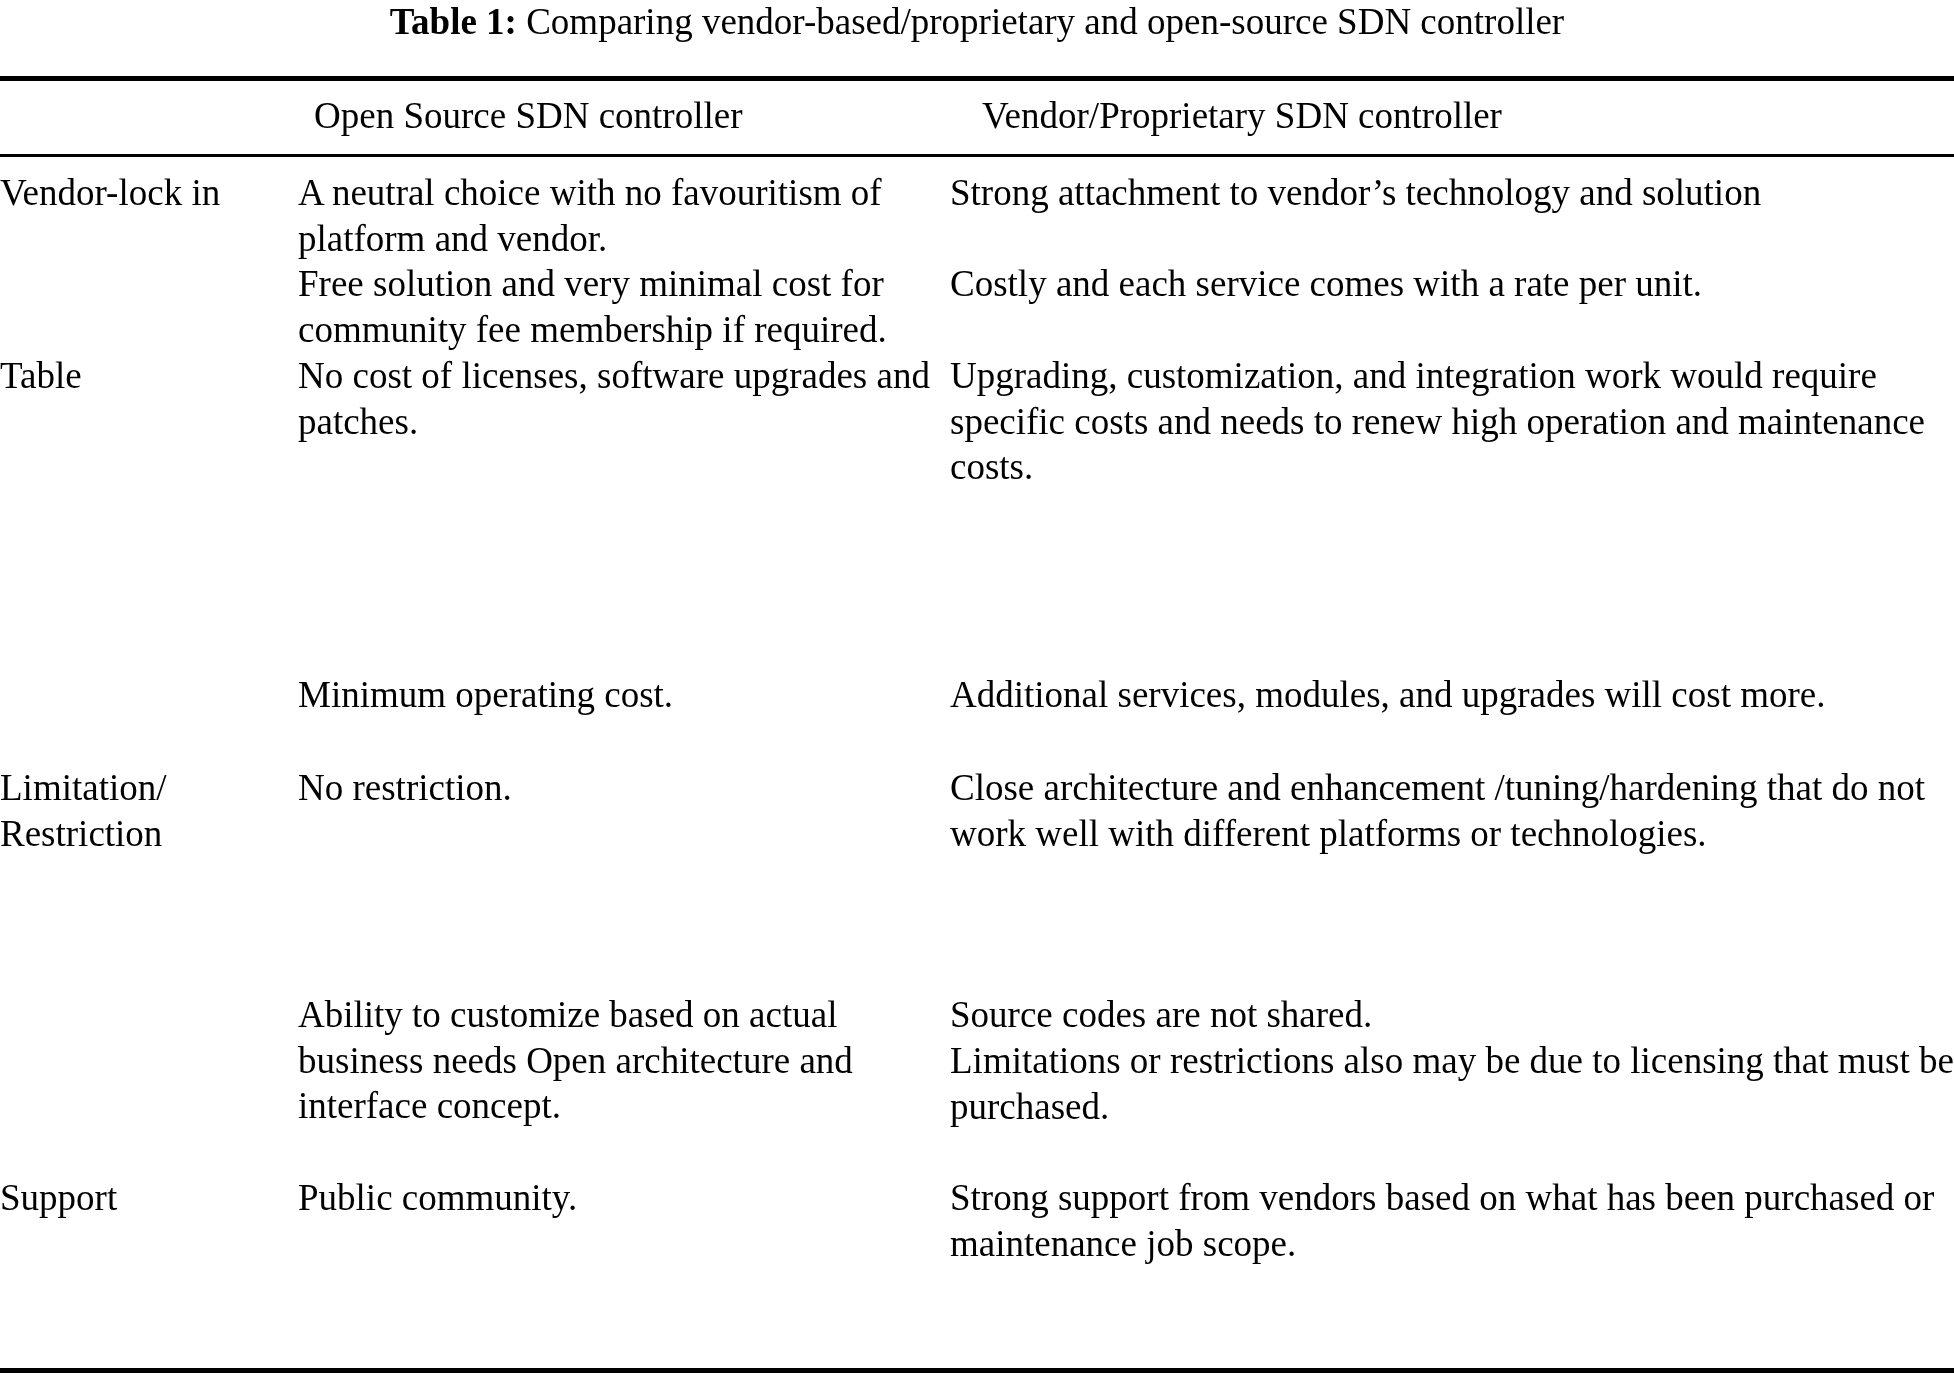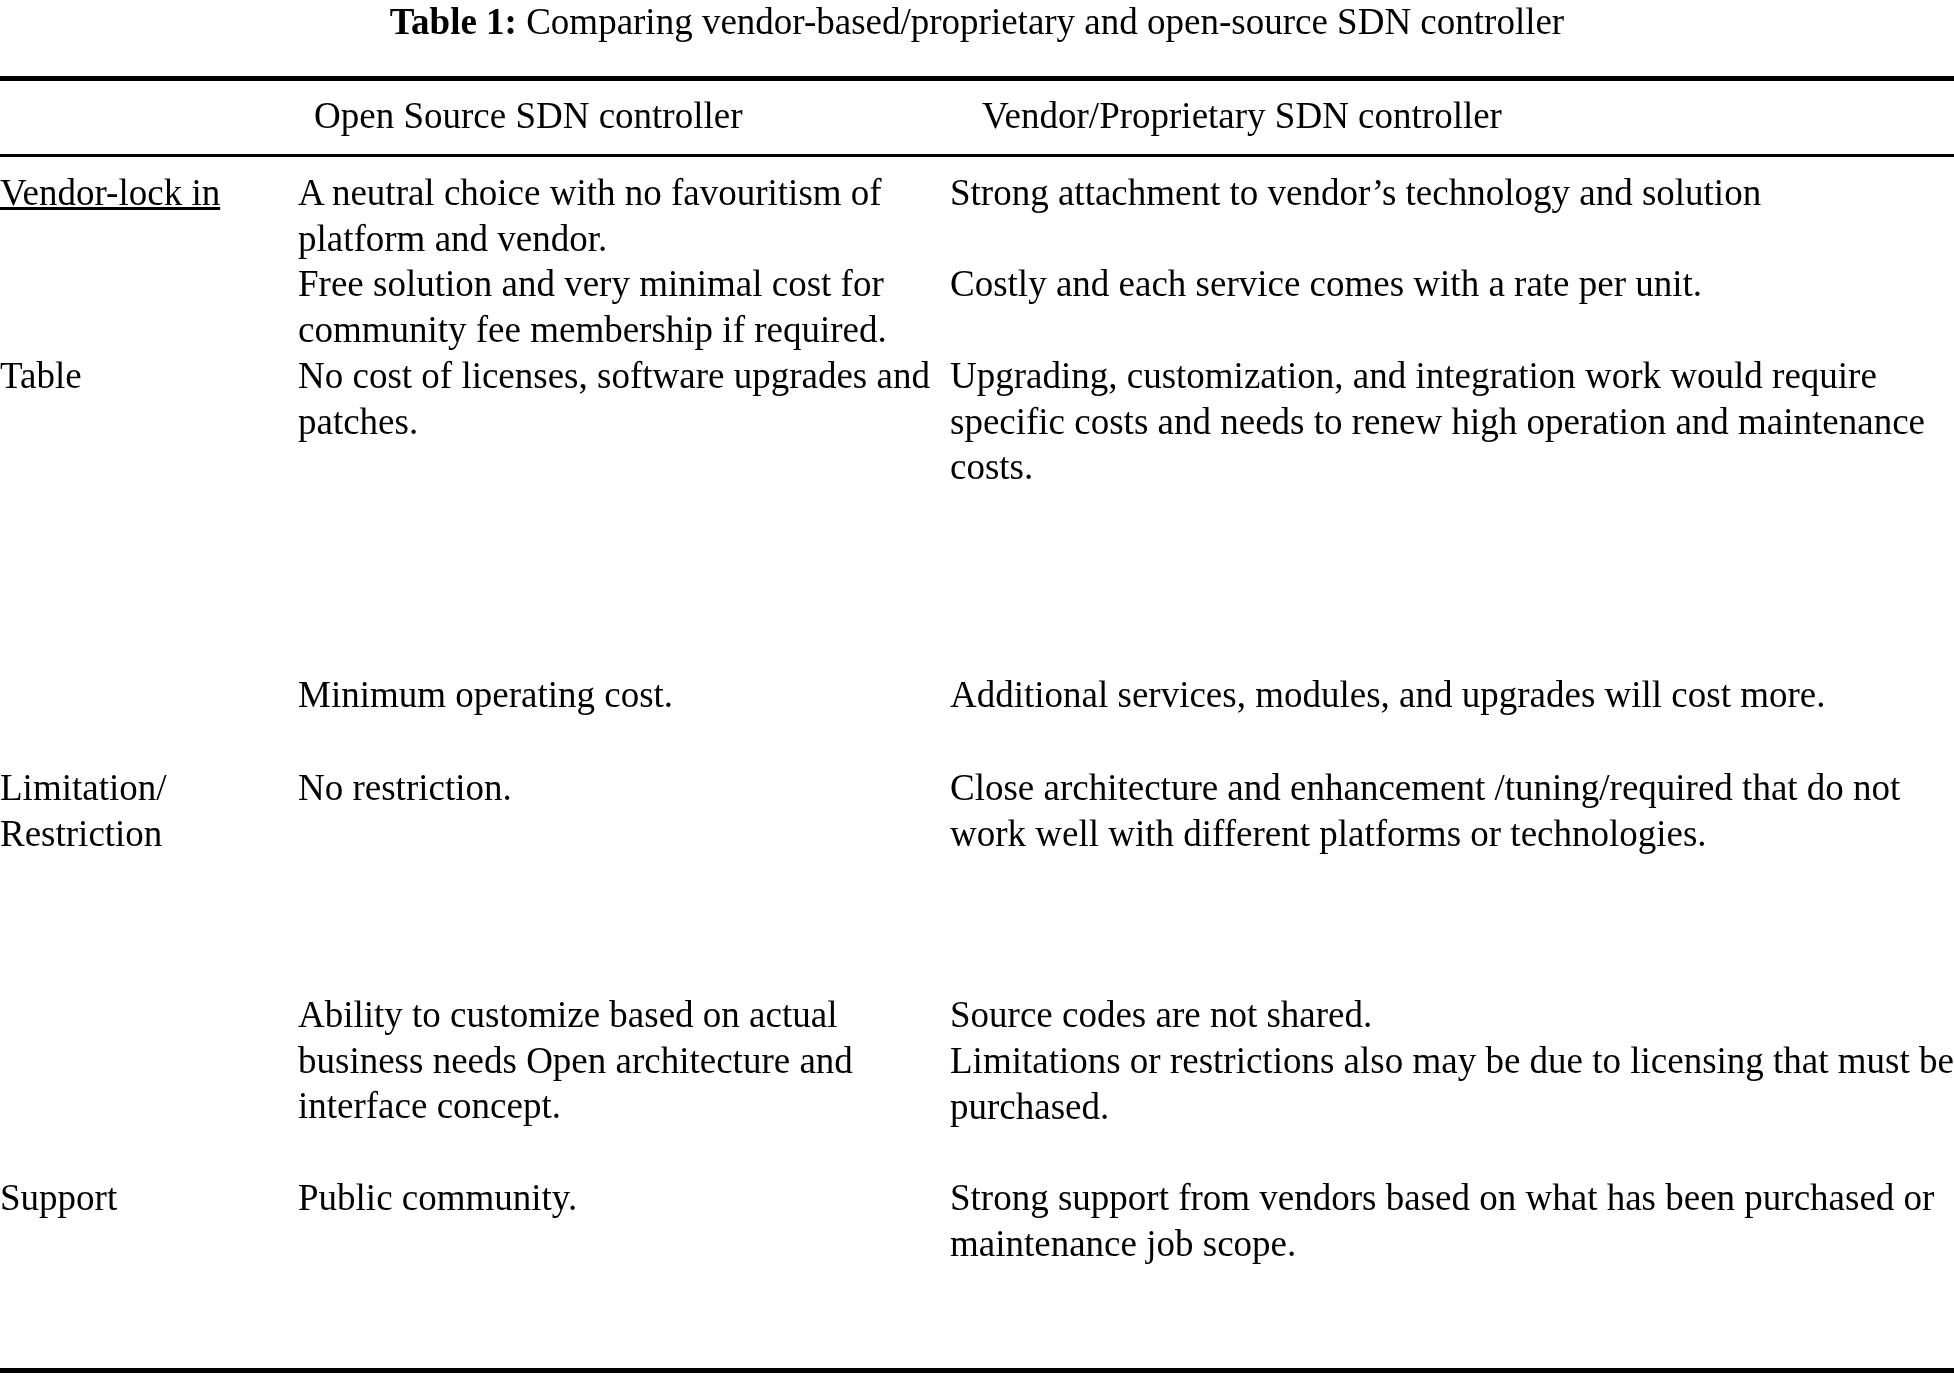--- a/index.html
+++ b/index.html
@@ -116,21 +116,21 @@
 
   <div class="tbl">
 
     <div class="row header-row">
       <div class="cell col-1"></div>
       <div class="cell col-2">Open Source SDN controller</div>
       <div class="cell col-3">Vendor/Proprietary SDN controller</div>
     </div>
 
     <div class="body-col bc-1">
-      <div class="blk" style="top:170px;text-decoration:underline;">Vendor-lock in</div>
+      <div class="blk" style="top:170px;">Vendor-lock in</div>
       <div class="blk" style="top:353px;">Table</div>
       <div class="blk" style="top:765px;">
         <p>Limitation/</p>
         <p>Restriction</p>
       </div>
       <div class="blk" style="top:1175px;">Support</div>
     </div>
 
     <div class="body-col bc-2">
       <div class="blk" style="top:170px;">A neutral choice with no favouritism of platform and vendor.</div>
@@ -140,20 +140,20 @@
       <div class="blk" style="top:765px;">No restriction.</div>
       <div class="blk" style="top:992px;">Ability to customize based on actual business needs Open architecture and interface concept.</div>
       <div class="blk" style="top:1175px;">Public community.</div>
     </div>
 
     <div class="body-col bc-3">
       <div class="blk" style="top:170px;">Strong attachment to vendor’s technology and solution</div>
       <div class="blk" style="top:261px;">Costly and each service comes with a rate per unit.</div>
       <div class="blk" style="top:353px;">Upgrading, customization, and integration work would require specific costs and needs to renew high operation and maintenance costs.</div>
       <div class="blk" style="top:672px;">Additional services, modules, and upgrades will cost more.</div>
-      <div class="blk" style="top:765px;">Close architecture and enhancement /tuning/required that do not work well with different platforms or technologies.</div>
+      <div class="blk" style="top:765px;">Close architecture and enhancement /tuning/hardening that do not work well with different platforms or technologies.</div>
       <div class="blk" style="top:992px;">Source codes are not shared.</div>
       <div class="blk" style="top:1038px;">Limitations or restrictions also may be due to licensing that must be purchased.</div>
       <div class="blk" style="top:1175px;">Strong support from vendors based on what has been purchased or maintenance job scope.</div>
     </div>
 
   </div>
 </div>
 
 </body></html>

